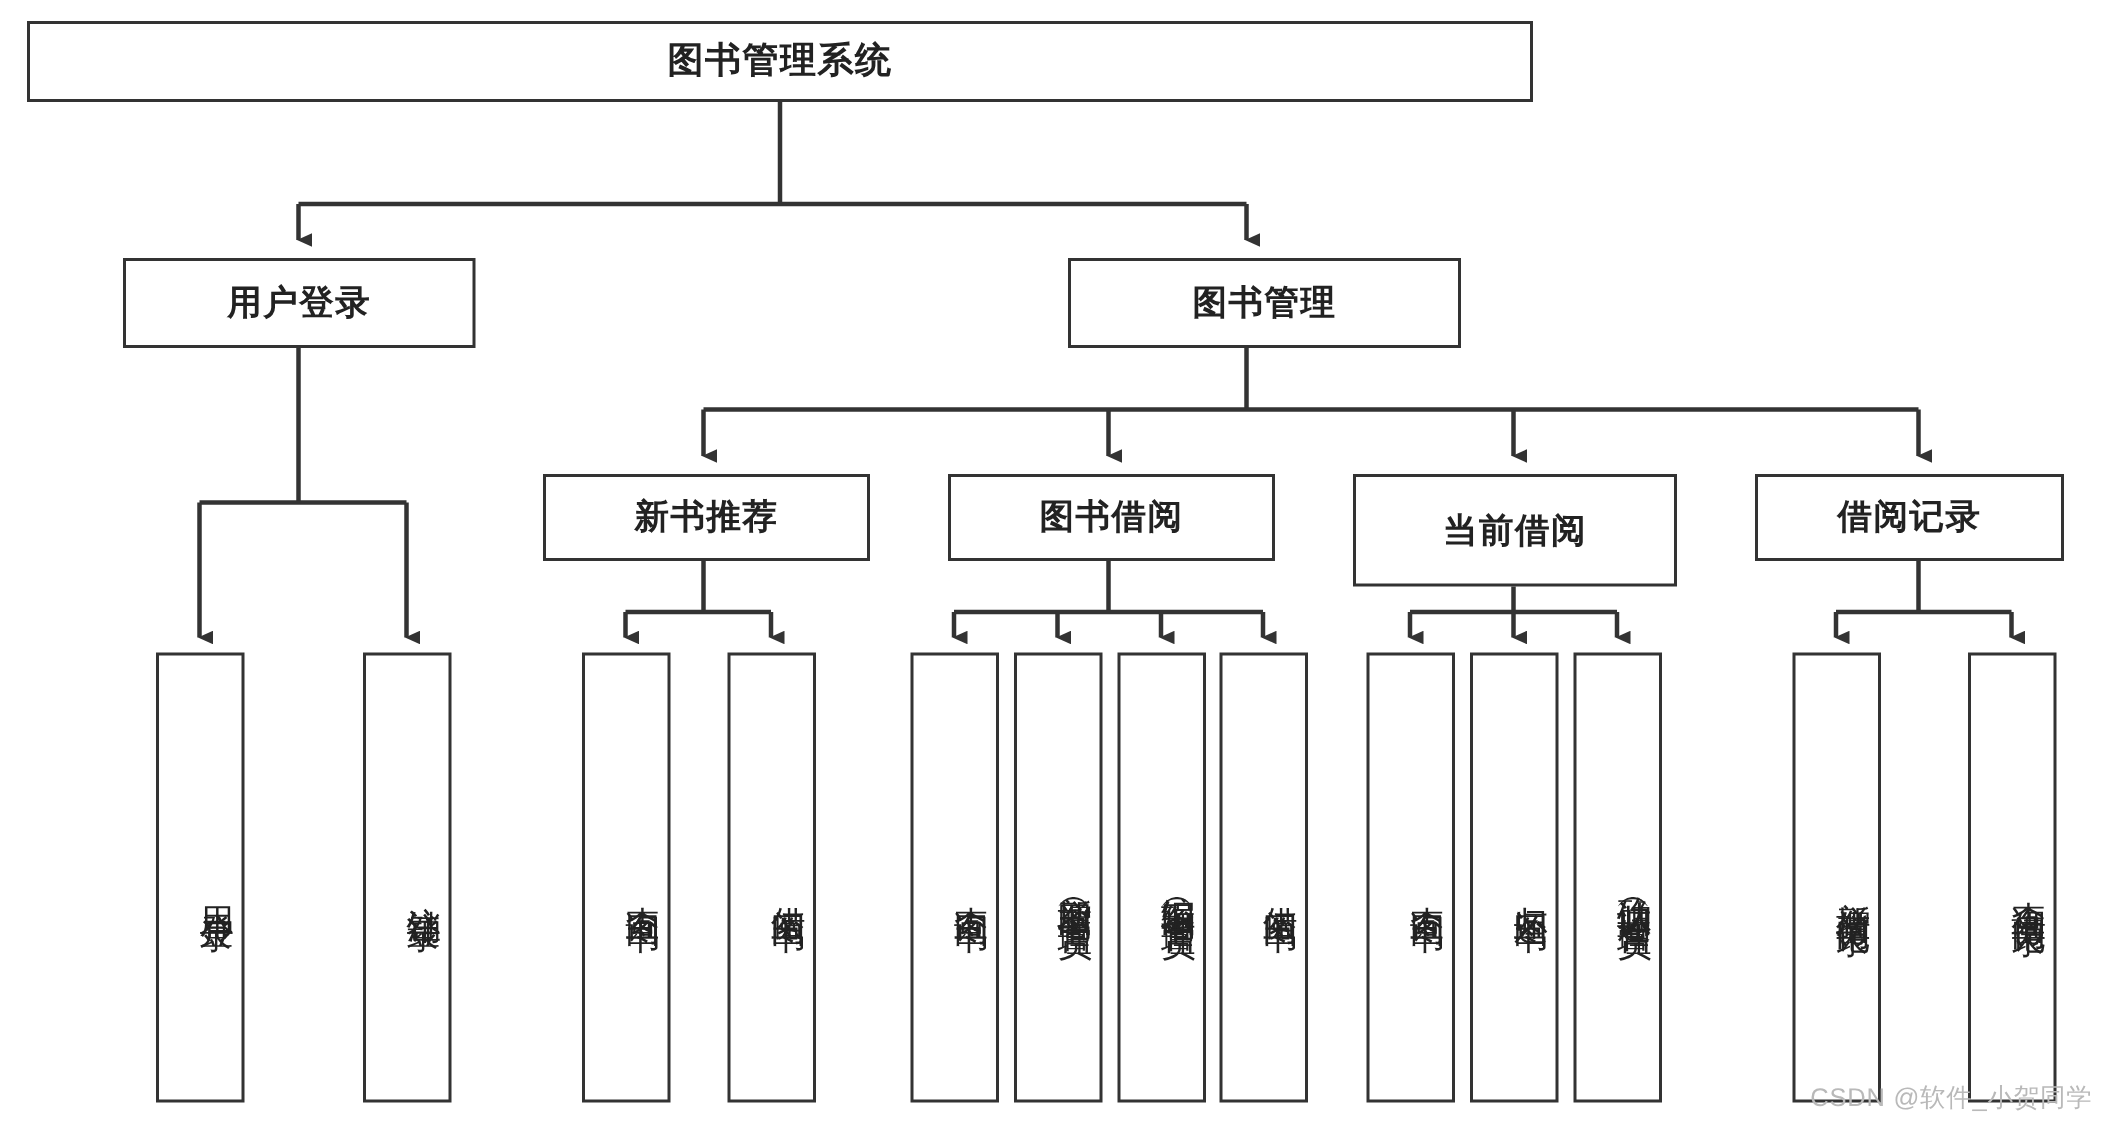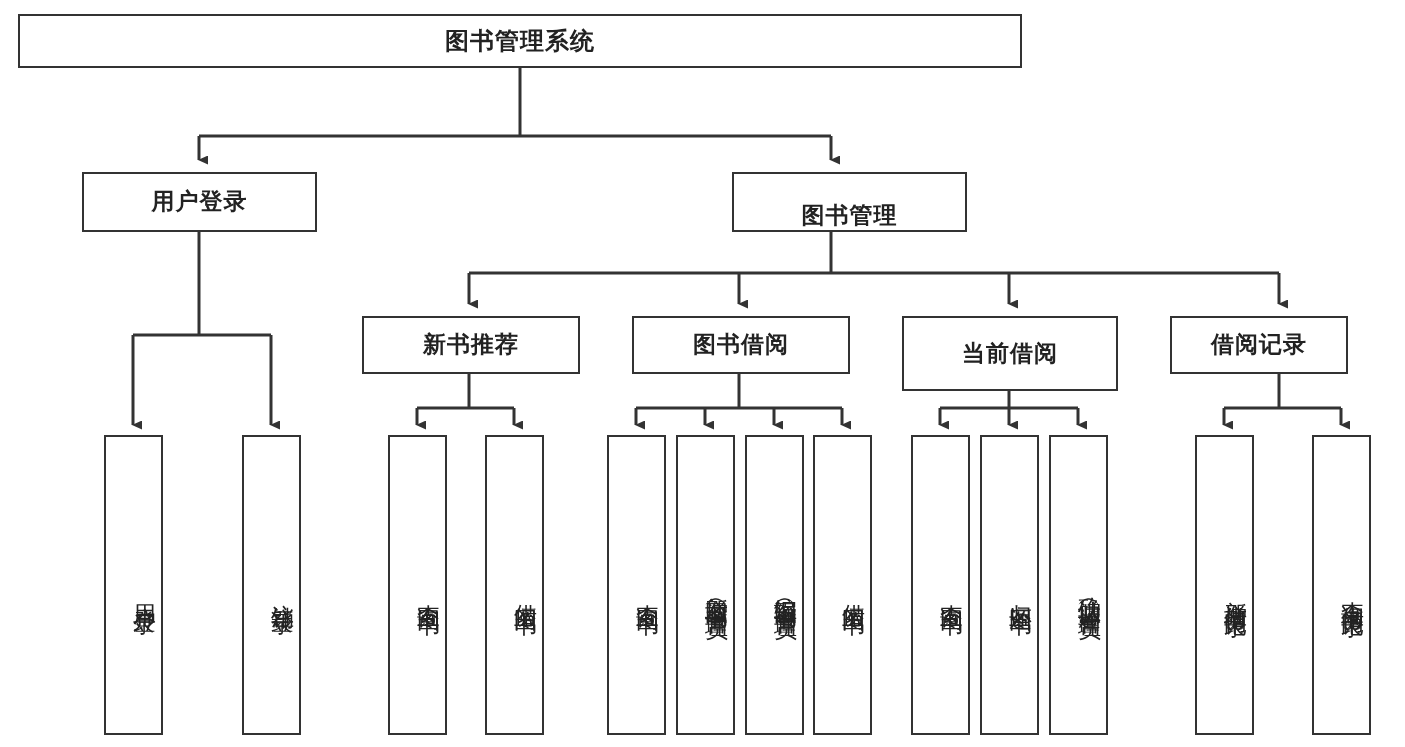--- a/index.html
+++ b/index.html
@@ -124,34 +124,34 @@
     </g>
   </svg>
 
   <div class="node horiz root" style="left:18px; top:14px; width:1004px; height:54px;">
     <span class="node-label">图书管理系统</span>
   </div>
 
   <div class="node horiz" style="left:82px; top:172px; width:235px; height:60px;">
     <span class="node-label">用户登录</span>
   </div>
-  <div class="node horiz" style="left:732px; top:172px; width:235px; height:60px;align-items:flex-end;">
+  <div class="node horiz" style="left:712px; top:172px; width:262px; height:60px;">
     <span class="node-label">图书管理</span>
   </div>
 
   <div class="node horiz" style="left:362px; top:316px; width:218px; height:58px;">
     <span class="node-label">新书推荐</span>
   </div>
   <div class="node horiz" style="left:632px; top:316px; width:218px; height:58px;">
     <span class="node-label">图书借阅</span>
   </div>
   <div class="node horiz" style="left:902px; top:316px; width:216px; height:75px;">
     <span class="node-label">当前借阅</span>
   </div>
-  <div class="node horiz" style="left:1170px; top:316px; width:178px; height:58px;">
+  <div class="node horiz" style="left:1170px; top:316px; width:206px; height:58px;">
     <span class="node-label">借阅记录</span>
   </div>
 
   <div class="node vert" style="left:104px; top:435px; width:59px; height:300px;">
     <span class="node-label">用户登录</span>
   </div>
   <div class="node vert" style="left:242px; top:435px; width:59px; height:300px;">
     <span class="node-label">注销登录</span>
   </div>
 
@@ -185,14 +185,15 @@
     <span class="node-label">确认归还（管理员）</span>
   </div>
 
   <div class="node vert" style="left:1195px; top:435px; width:59px; height:300px;">
     <span class="node-label">新增借阅记录</span>
   </div>
   <div class="node vert" style="left:1312px; top:435px; width:59px; height:300px;">
     <span class="node-label">查询借阅记录</span>
   </div>
 
+  <div id="watermark">CSDN @软件_小贺同学</div>
 
 </div>
 
 </body></html>

